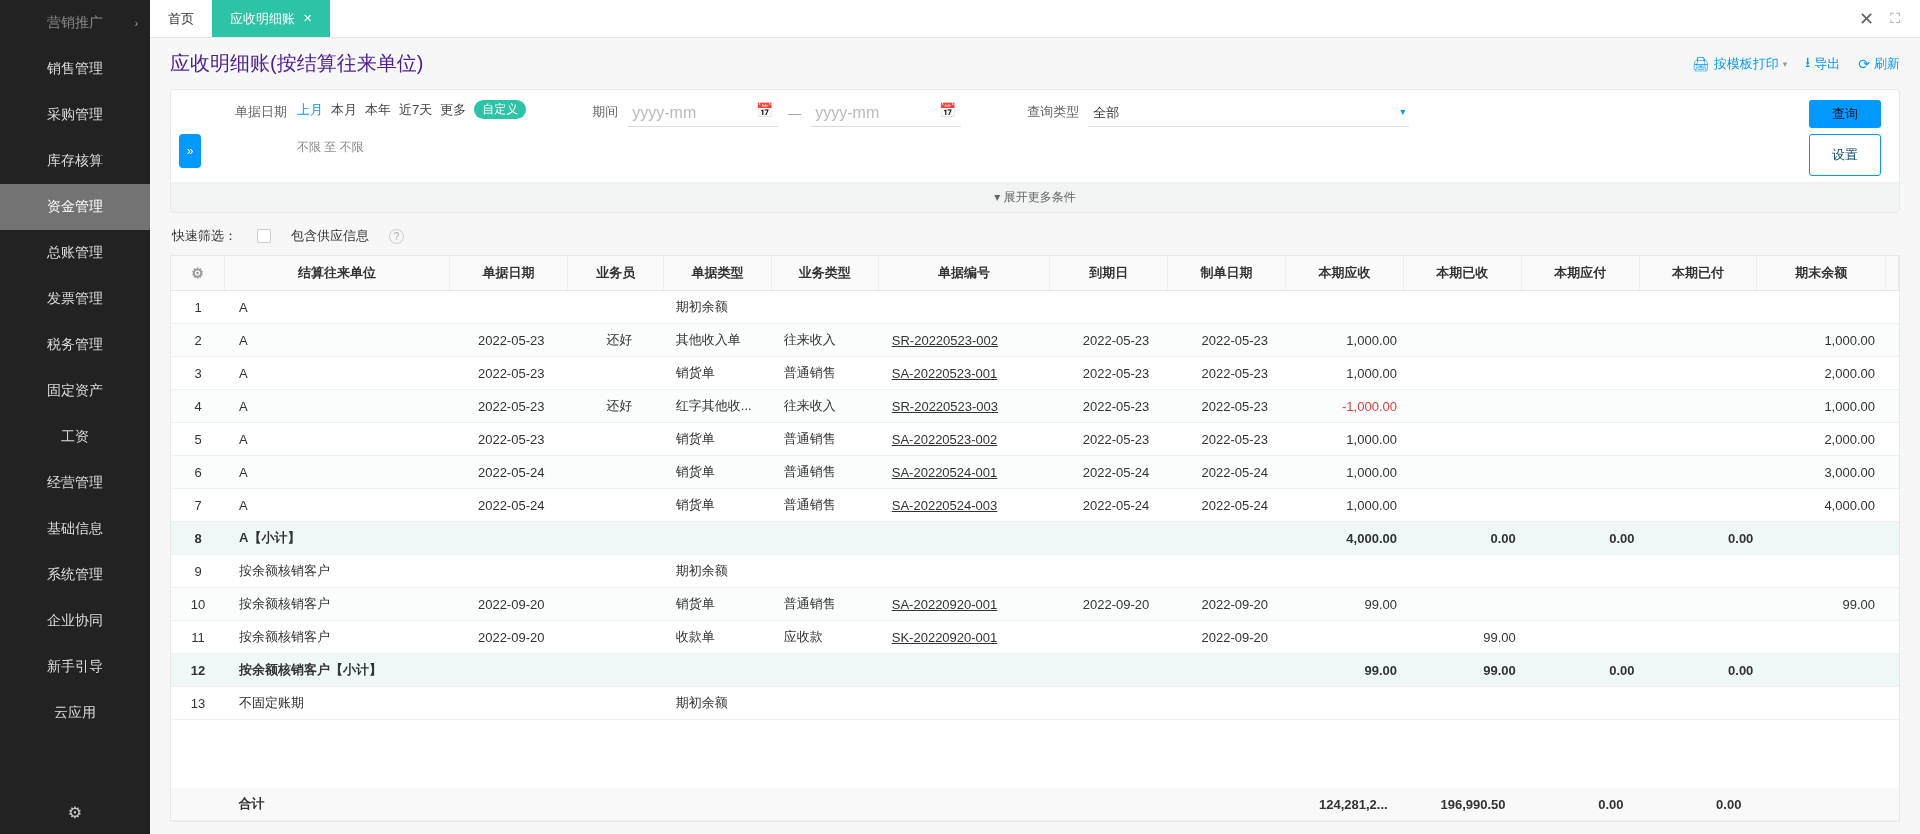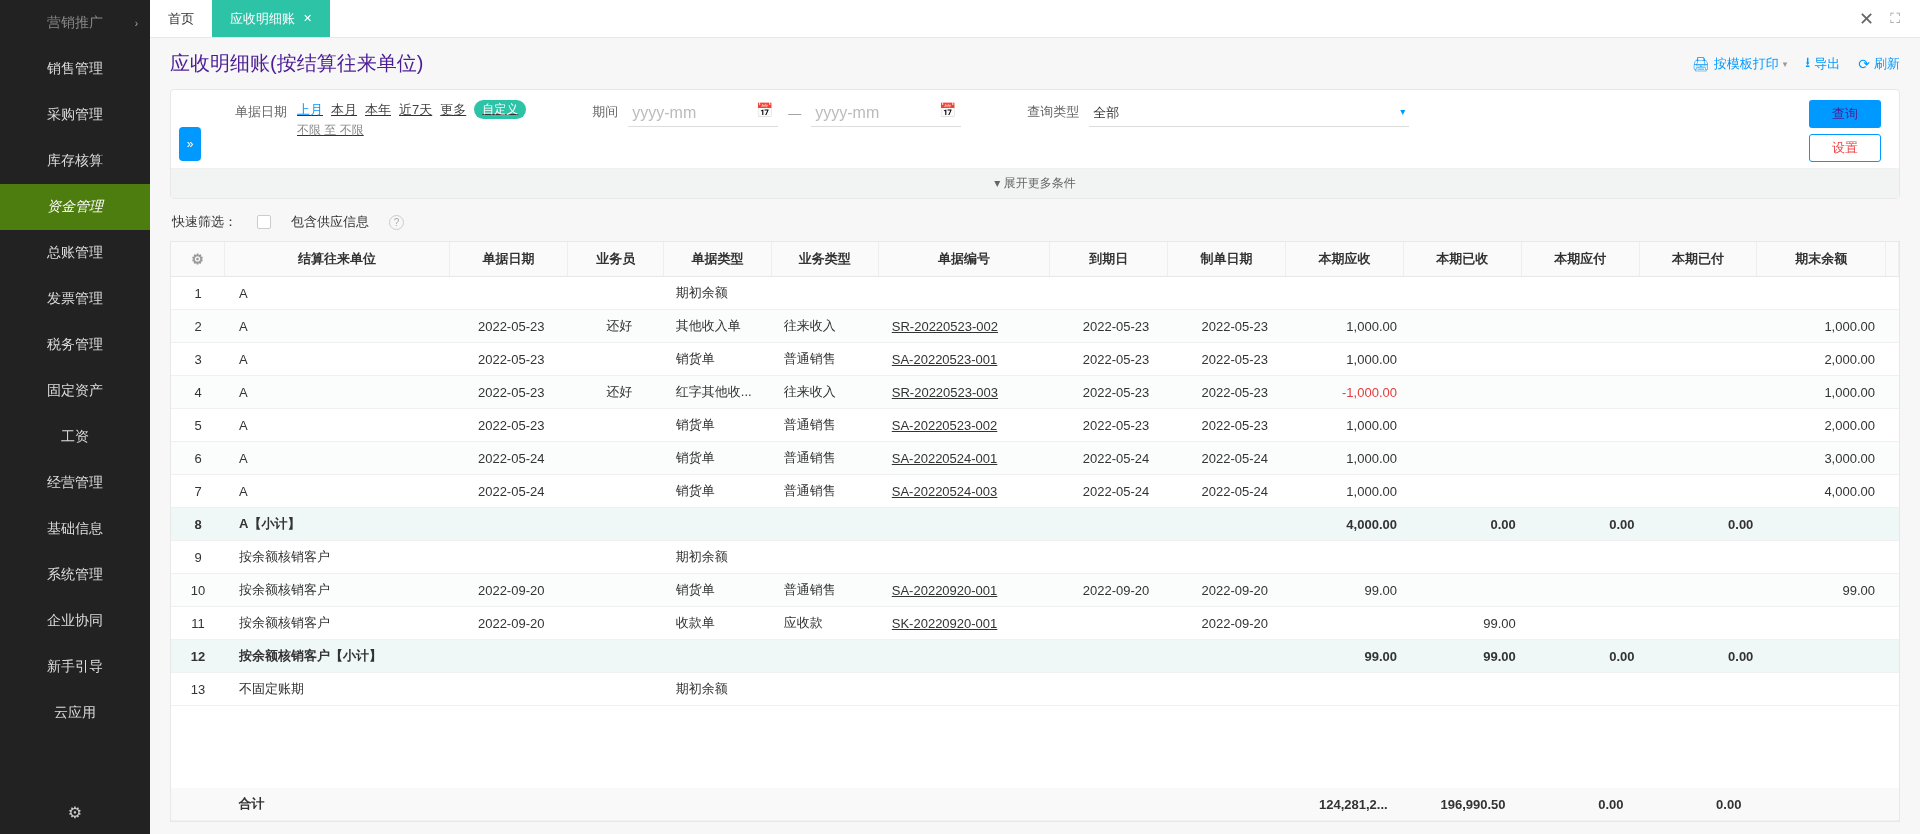--- a/index.html
+++ b/index.html
@@ -1,21 +1,21 @@
 <!DOCTYPE html>
 <html><head>
 <meta charset="utf-8">
 <style>
 * { margin: 0; padding: 0; box-sizing: border-box; }
 body { font-family: "Microsoft YaHei", Arial, sans-serif; font-size: 13px; color: #333; background: #fff; overflow: hidden; }
 .app { display: flex; height: 834px; width: 1920px; }
 .sidebar { width: 150px; background: #222; color: #fff; display: flex; flex-direction: column; }
 .sidebar-item { padding: 14px 0; text-align: center; font-size: 14px; cursor: pointer; color: #ddd; position: relative; }
 .sidebar-item.dim { color: #888; }
-.sidebar-item.active { background: #4d7c0f; color: #fff; font-style: italic; }
+.sidebar-item.active { background: #737373; color: #fff; }
 .sidebar-item .chev { position: absolute; right: 12px; top: 50%; transform: translateY(-50%); font-size: 10px; color: #aaa; }
 .sidebar-footer { margin-top: auto; text-align: center; padding: 12px 0; }
 .gear { color: #ccc; font-size: 16px; }
 .main { flex: 1; display: flex; flex-direction: column; background: #f7f7f7; min-width: 0; }
 .tabs { display: flex; align-items: center; background: #fff; border-bottom: 1px solid #e8e8e8; height: 38px; }
 .tab { padding: 0 18px; height: 100%; display: flex; align-items: center; font-size: 13px; cursor: pointer; }
 .tab.active { background: #2dc3a6; color: #fff; }
 .tab .close { margin-left: 8px; font-size: 11px; }
 .tabs-right { margin-left: auto; display: flex; align-items: center; gap: 16px; padding-right: 20px; }
 .close-ico { font-size: 18px; color: #666; cursor: pointer; }
@@ -26,37 +26,37 @@
 .page-actions { margin-left: auto; display: flex; align-items: center; gap: 18px; font-size: 13px; }
 .pa-item { color: #0099ff; cursor: pointer; display: flex; align-items: center; gap: 4px; }
 .pa-ico { font-size: 14px; }
 .chev-down { font-size: 9px; color: #999; }
 .filter-bar { background: #fff; border: 1px solid #e8e8e8; border-radius: 4px; padding: 0; margin-bottom: 8px; position: relative; }
 .filter-row { display: flex; align-items: flex-start; padding: 10px 14px 6px 14px; gap: 30px; }
 .toggle-btn { position: absolute; left: 8px; top: 50%; transform: translateY(-50%); background: #0099ff; color: #fff; width: 22px; height: 34px; display: flex; align-items: center; justify-content: center; border-radius: 4px; font-size: 12px; cursor: pointer; }
 .filter-group { display: flex; align-items: flex-start; gap: 10px; margin-left: 36px; }
 .filter-group.first { margin-left: 50px; }
 .filter-label { color: #666; padding-top: 3px; }
-.quick-dates { display: flex; flex-direction: column; gap: 3px; text-decoration: underline; }
+.quick-dates { display: flex; flex-direction: column; gap: 20px; }
 .qd-row { display: flex; gap: 8px; align-items: center; }
 .qd-link { color: #0099ff; cursor: pointer; }
 .qd-dark { color: #444; }
 .qd-badge { background: #2dc3a6; color: #fff; padding: 1px 8px; border-radius: 10px; font-size: 12px; }
 .qd-sub { color: #888; font-size: 12px; }
 .date-input-wrap { display: flex; align-items: center; gap: 10px; }
 .date-box { position: relative; }
 .date-input { border: none; border-bottom: 1px solid #ddd; padding: 4px 26px 4px 4px; width: 150px; font-size: 16px; color: #333; background: transparent; outline: none; }
 .date-input::placeholder { color: #bbb; }
 .cal-ico { position: absolute; right: 4px; top: 2px; color: #0099ff; font-size: 14px; }
 .dash { color: #999; }
 .select-input { border: none; border-bottom: 1px solid #ddd; padding: 4px 26px 4px 4px; width: 320px; font-size: 13px; background: transparent; outline: none; color: #333; position: relative; }
 .select-chev { position: absolute; right: 4px; top: 6px; color: #0099ff; font-size: 10px; }
 .filter-actions { margin-left: auto; display: flex; flex-direction: column; gap: 6px; padding-right: 4px; }
-.btn-primary { background: #0099ff; color: #4c1d95; border: none; padding: 5px 22px; border-radius: 3px; font-size: 13px; cursor: pointer; }
-.btn-outline { background: #fff; color: #ef4444; border: 1px solid #0099ff; padding: 4px 22px; border-radius: 3px; font-size: 13px; cursor: pointer; }
+.btn-primary { background: #0099ff; color: #0f172a; border: none; padding: 5px 22px; border-radius: 3px; font-size: 13px; cursor: pointer; }
+.btn-outline { background: #fff; color: #0c4a6e; border: 1px solid #0099ff; padding: 11px 22px; border-radius: 3px; font-size: 13px; cursor: pointer; }
 .expand-row { text-align: center; padding: 6px 0; border-top: 1px solid #f0f0f0; color: #666; font-size: 12px; cursor: pointer; background:#f2f3f3;}
 .quick-filter { display: flex; align-items: center; gap: 20px; padding: 6px 2px 10px 2px; font-size: 13px; color: #333; }
 .checkbox { width: 14px; height: 14px; border: 1px solid #ccc; border-radius: 2px; background: #fff; }
 .help-ico { color: #aaa; font-size: 13px; border: 1px solid #ccc; border-radius: 50%; width: 15px; height: 15px; display: inline-flex; align-items: center; justify-content: center; font-size: 10px; }
 .table-wrap { flex: 1; background: #fff; border: 1px solid #e8e8e8; display: flex; flex-direction: column; min-height: 0; overflow: hidden; }
 table { width: 100%; border-collapse: collapse; table-layout: fixed; }
 thead th { background: #fafafa; border-bottom: 1px solid #e8e8e8; border-right: 1px solid #eee; padding: 8px 4px; font-weight: 600; color: #333; text-align: center; font-size: 13px; }
 .tbody-scroll { flex: 1; overflow-y: auto; }
 tbody td { border-bottom: 1px solid #f0f0f0; padding: 7px 8px; font-size: 13px; color: #333; white-space: nowrap; overflow: hidden; text-overflow: ellipsis; }
 tbody tr:nth-child(even) { background: #fbfcfc; }

